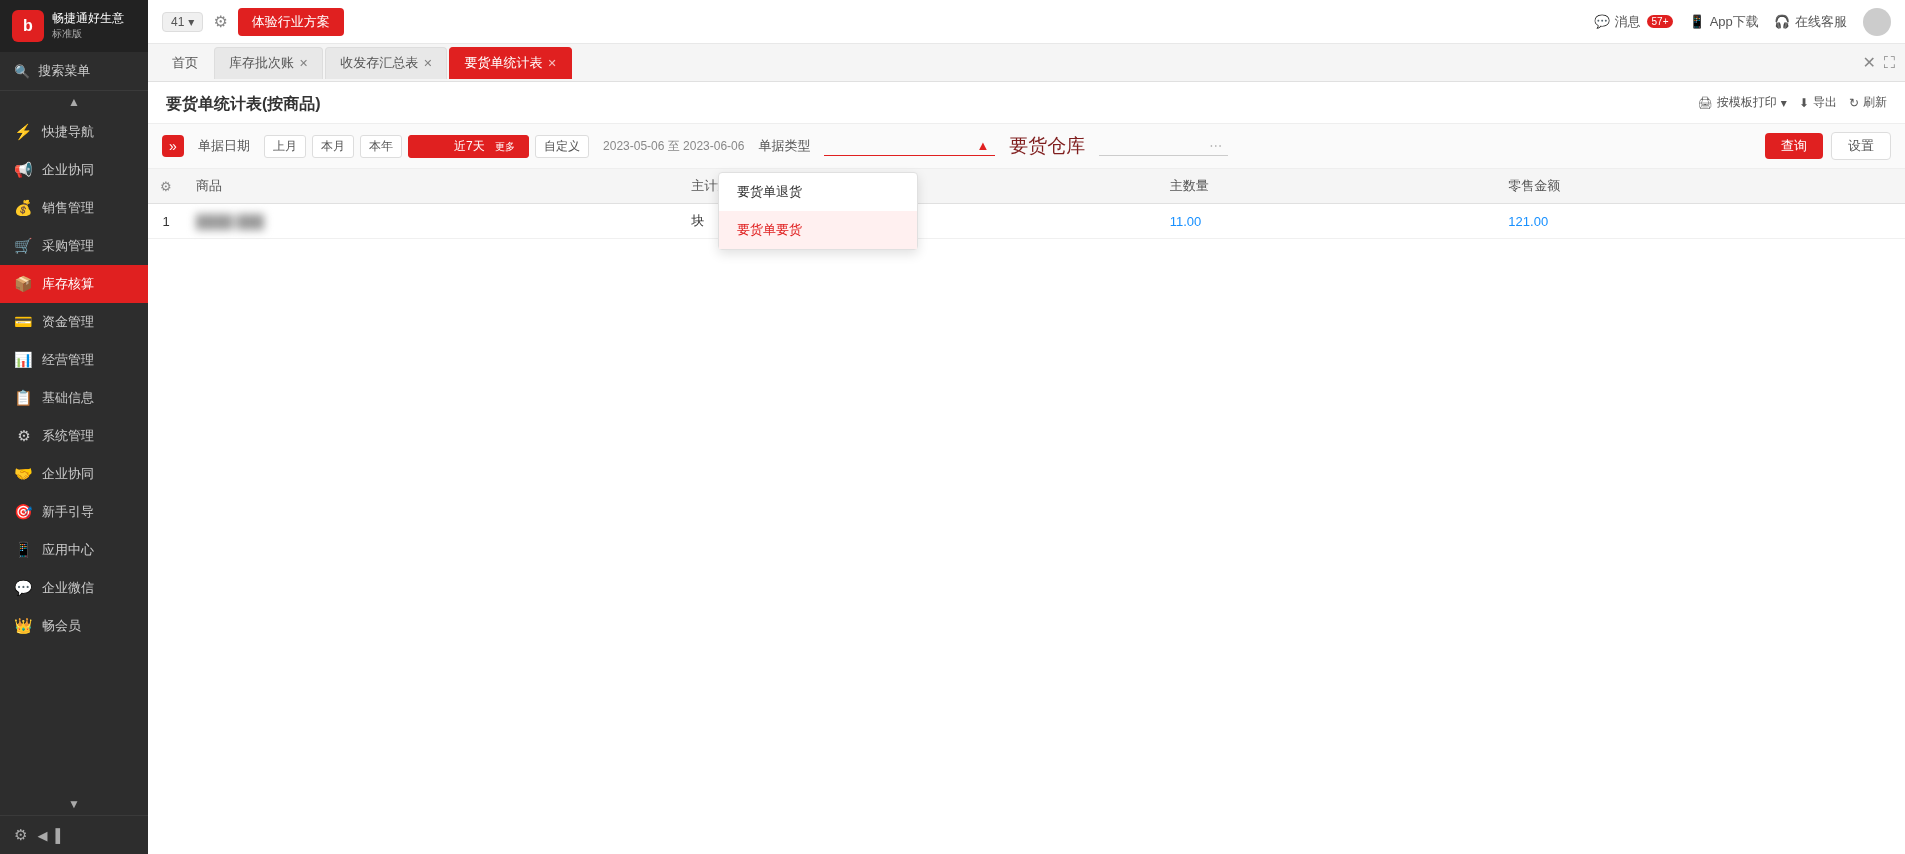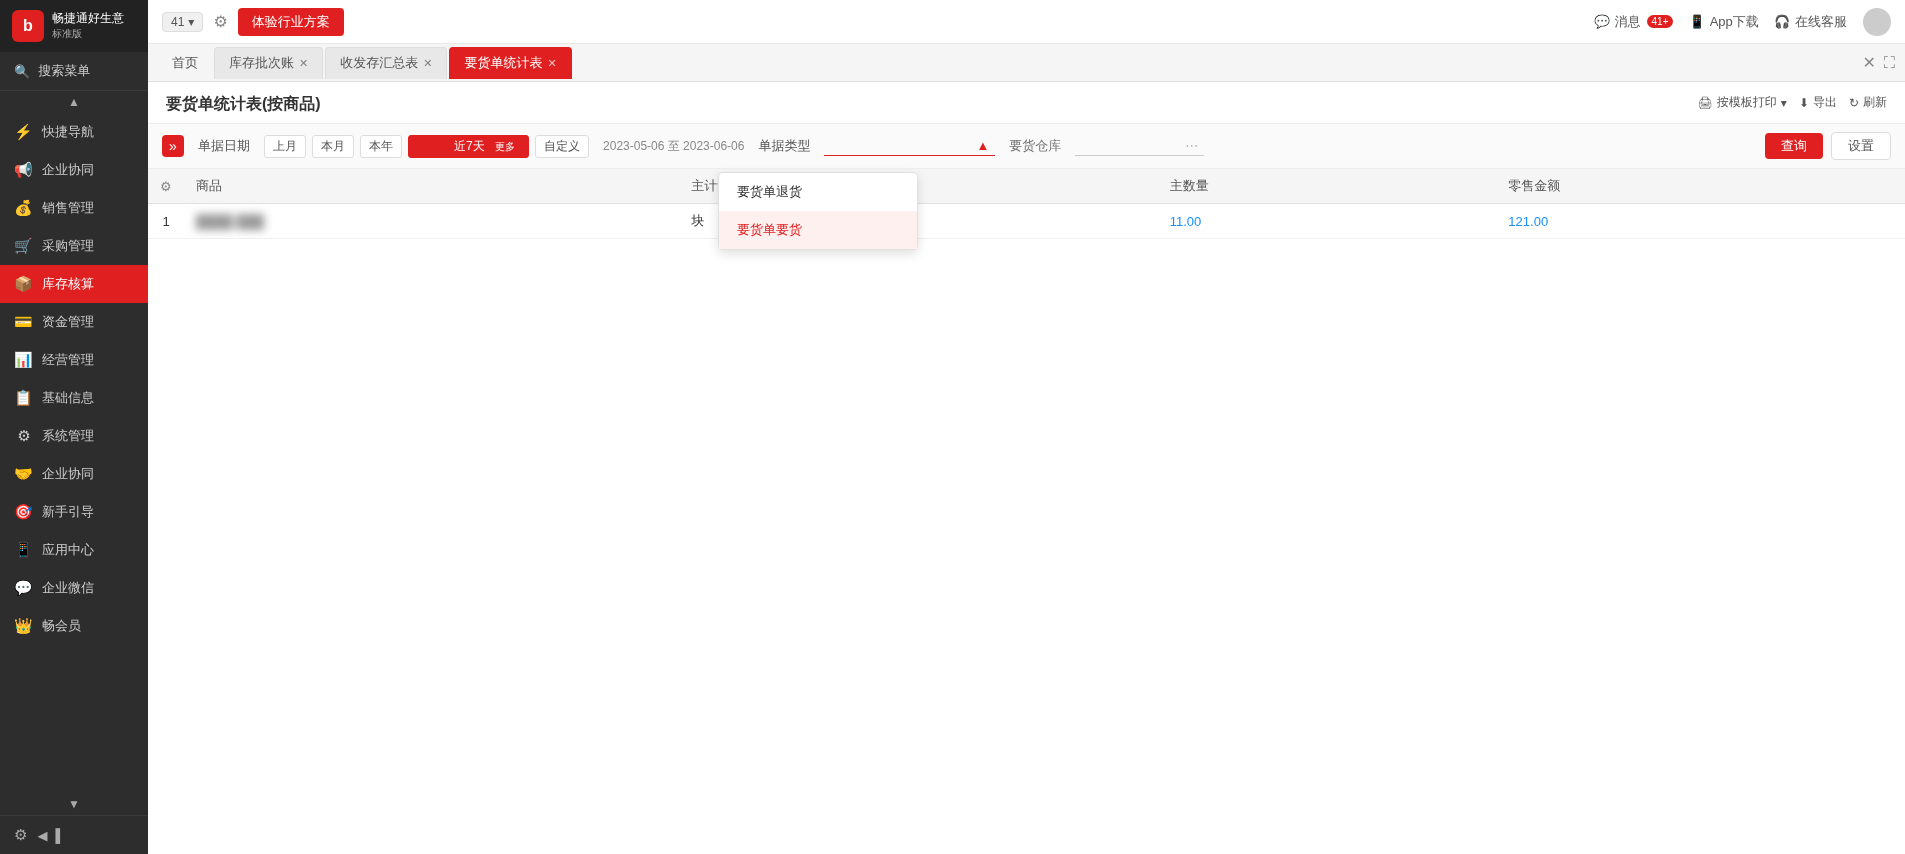--- a/index.html
+++ b/index.html
@@ -138,21 +138,21 @@
     .date-range { font-size: 12px; color: #888; }
     .filter-type-label { color: #555; font-size: 13px; }
     .filter-type-select {
       display: flex; align-items: center; border-bottom: 1px solid #e02020;
       padding: 2px 6px; gap: 6px; min-width: 160px; cursor: pointer;
     }
     .filter-type-select input {
       border: none; outline: none; font-size: 13px; background: transparent;
       flex: 1; color: #333;
     }
-    .filter-warehouse-label { color: #737373; font-size: 13px; }
+    .filter-warehouse-label { color: #7f1d1d; font-size: 19px; }
     .filter-warehouse-select {
       display: flex; align-items: center; gap: 4px; min-width: 100px;
       border-bottom: 1px solid #ccc; padding: 2px 6px; cursor: pointer;
     }
     .filter-actions { display: flex; align-items: center; gap: 8px; margin-left: auto; }
     .btn-query {
       background: #e02020; color: #fff; border: none; border-radius: 4px;
       padding: 4px 16px; font-size: 13px; cursor: pointer;
     }
     .btn-settings {
@@ -300,21 +300,21 @@
         <span>41</span>
         <span>▾</span>
       </div>
       <span class="topbar-gear">⚙</span>
       <button class="btn-trial">体验行业方案</button>
     </div>
     <div class="topbar-right">
       <div class="topbar-right-item">
         <span>💬</span>
         <span>消息</span>
-        <span class="badge">41+</span>
+        <span class="badge">57+</span>
       </div>
       <div class="topbar-right-item">
         <span>📱</span>
         <span>App下载</span>
       </div>
       <div class="topbar-right-item">
         <span>🎧</span>
         <span>在线客服</span>
       </div>
       <div class="avatar"></div>

